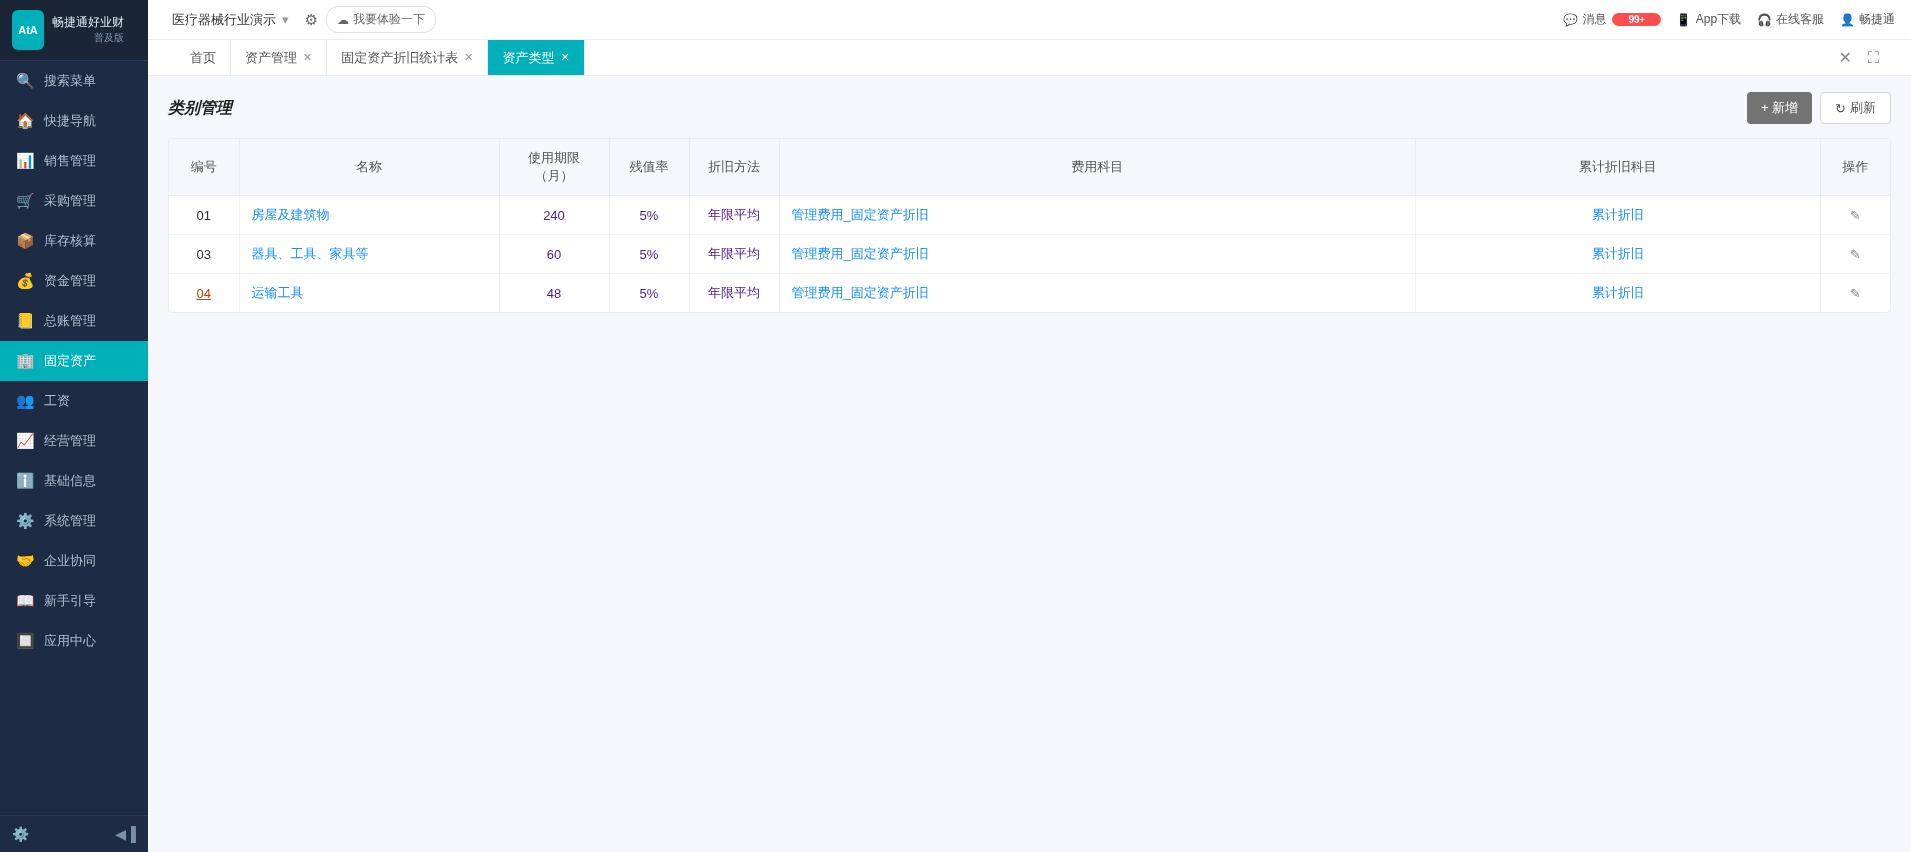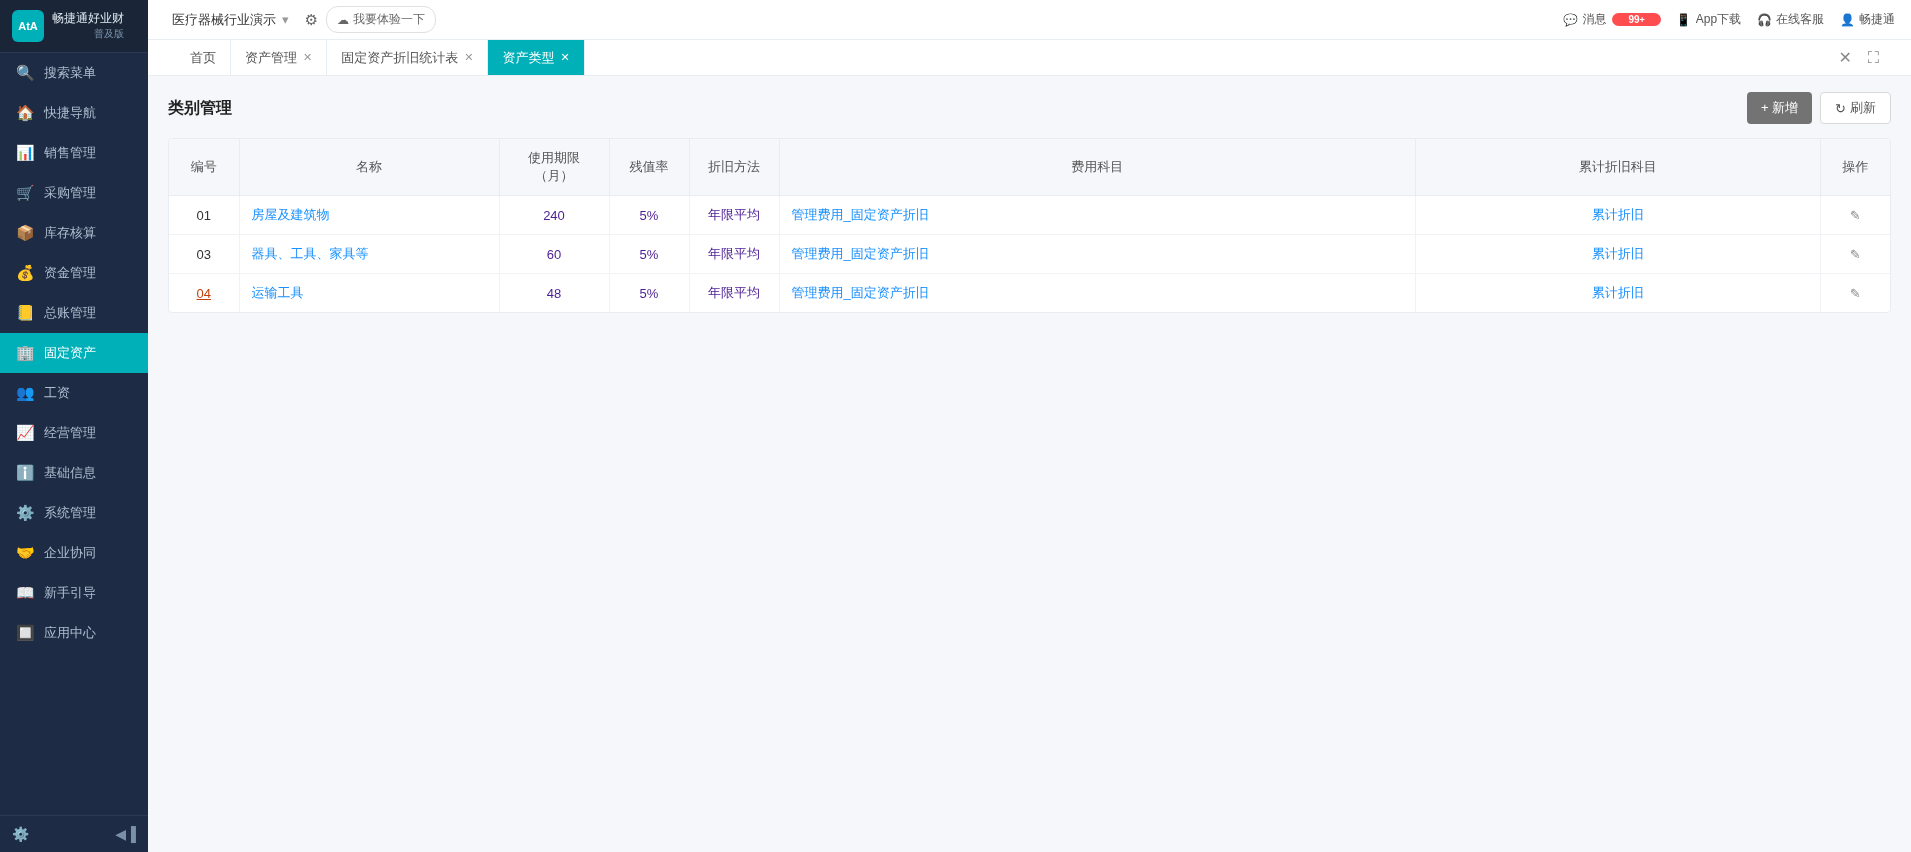--- a/index.html
+++ b/index.html
@@ -17,21 +17,21 @@
     }
     .sidebar-logo {
       padding: 10px 12px;
       background: #1a2638;
       display: flex;
       align-items: center;
       gap: 8px;
       border-bottom: 1px solid #2a3a55;
     }
     .logo-icon {
-      width: 32px; height: 32px;
+      width: 32px; height: 40px;
       background: #00b0b9;
       border-radius: 6px;
       display: flex; align-items: center; justify-content: center;
       color: white; font-size: 11px; font-weight: bold;
     }
     .logo-text { font-size: 12px; color: #e0e8f0; line-height: 1.3; }
     .logo-sub { font-size: 10px; color: #7a90a8; text-align: right; }
     .sidebar-scroll { flex: 1; overflow-y: auto; overflow-x: hidden; }
     .sidebar-scroll::-webkit-scrollbar { width: 4px; }
     .sidebar-scroll::-webkit-scrollbar-thumb { background: #2a3a55; }
@@ -138,21 +138,21 @@
       overflow-y: auto;
       background: #f5f7fa;
     }
 
     .page-header {
       display: flex;
       align-items: center;
       justify-content: space-between;
       margin-bottom: 14px;
     }
-    .page-title { font-size: 16px; font-weight: 600; color: #222; }
+    .page-title { font-size: 16px; font-weight: 600; color: #222; font-style: italic; }
 
     .header-actions { display: flex; gap: 8px; }
     .btn-primary {
       background: #737373; color: #fff;
       border: none; padding: 6px 14px;
       border-radius: 4px; cursor: pointer;
       font-size: 13px; display: flex; align-items: center; gap: 4px;
     }
     .btn-default {
       background: #fff; color: #555;

